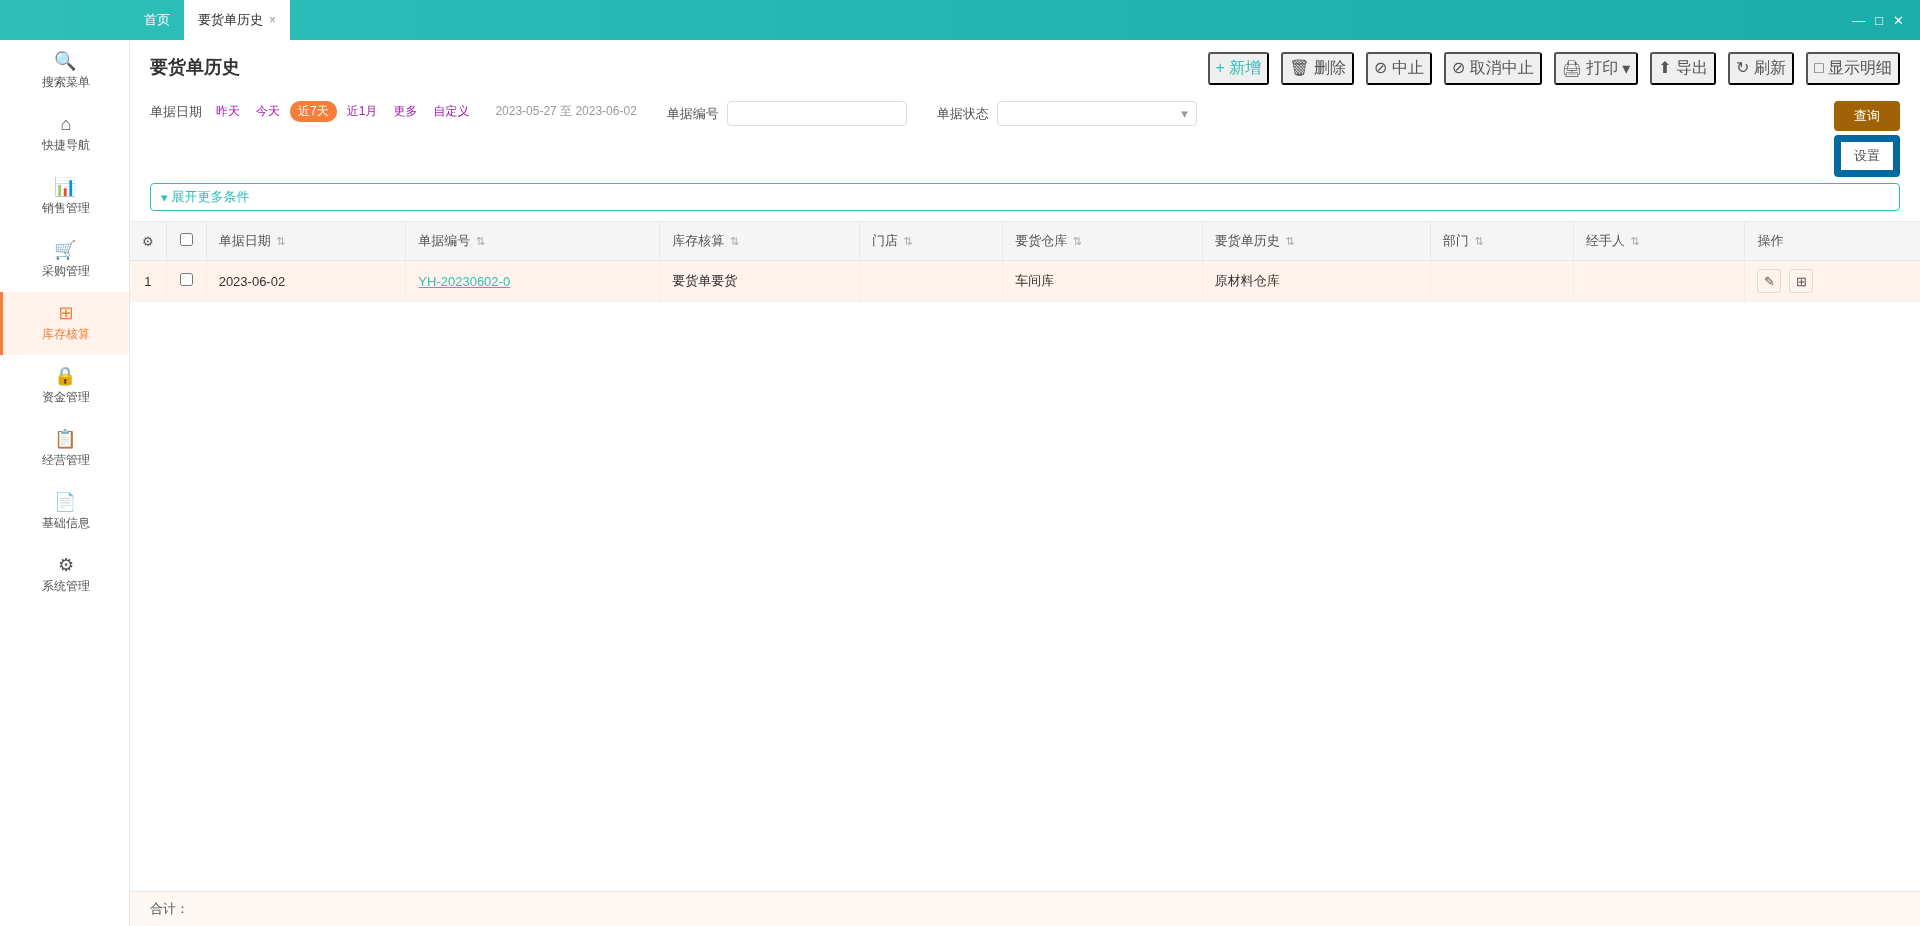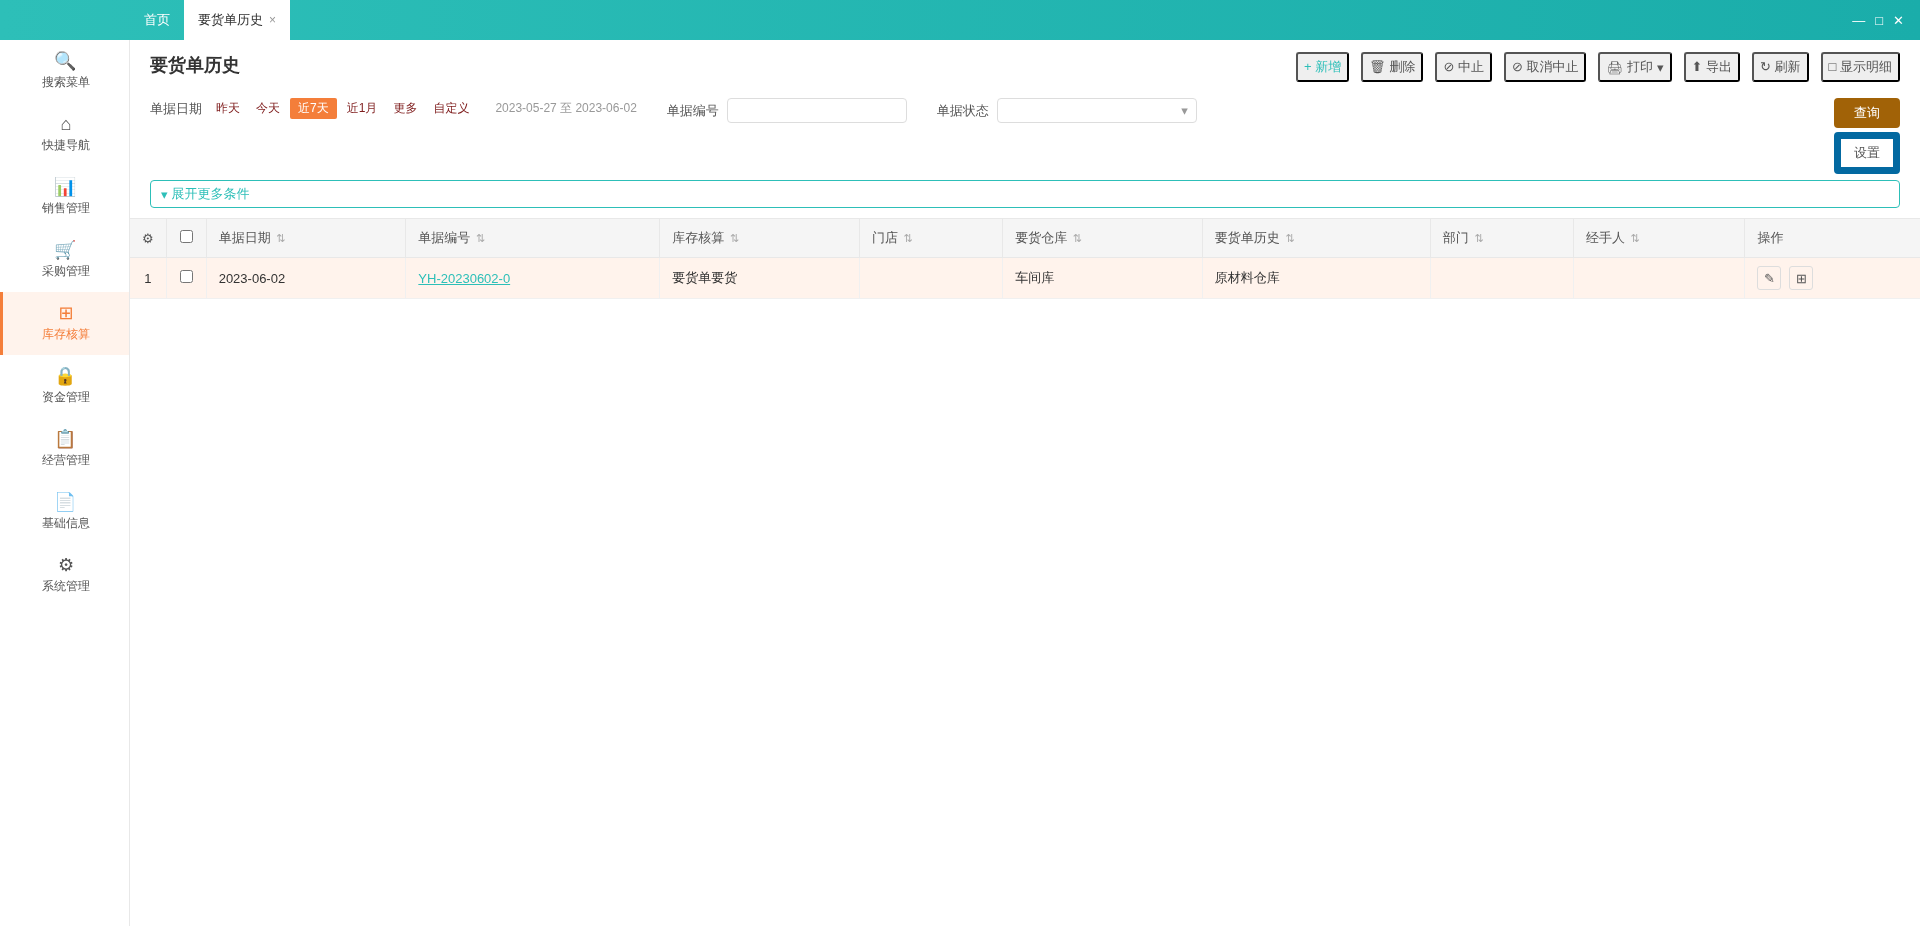--- a/index.html
+++ b/index.html
@@ -110,21 +110,21 @@
       display: flex;
       align-items: center;
       justify-content: flex-end;
       gap: 12px;
       margin-bottom: 8px;
     }
     .toolbar-btn {
       display: flex;
       align-items: center;
       gap: 4px;
-      font-size: 13px;
+      font-size: 16px;
       color: #555;
       cursor: pointer;
       padding: 4px 6px;
       border-radius: 3px;
     }
     .toolbar-btn.new { color: #2dbfb8; }
 
     
     .filter-area {
       background: #fff;
@@ -139,29 +139,29 @@
       font-size: 13px;
       color: #555;
     }
     .filter-label { white-space: nowrap; font-size: 13px; color: #555; }
     .date-btns {
       display: flex;
       gap: 4px;
     }
     .date-btn {
       font-size: 12px;
-      color: #7f1d1d;
+      color: #a21caf;
       cursor: pointer;
       padding: 2px 6px;
       border-radius: 3px;
     }
     .date-btn.active {
       background: #f47e3a;
       color: #fff;
-      border-radius: 2px;
+      border-radius: 10px;
       padding: 2px 8px;
     }
     .date-range {
       font-size: 12px;
       color: #999;
       margin-left: 12px;
     }
     .filter-input {
       border: 1px solid #ddd;
       border-radius: 4px;
@@ -514,16 +514,19 @@
               <div class="col-ops">
                 <div class="op-btn" title="编辑">✎</div>
                 <div class="op-btn" title="明细">⊞</div>
               </div>
             </td>
           </tr>
         </tbody>
       </table>
     </div>
 
+    <div class="table-footer">
+      <span>合计：</span>
+    </div>
 
 
   </div>
 </div>
 
 </body></html>

